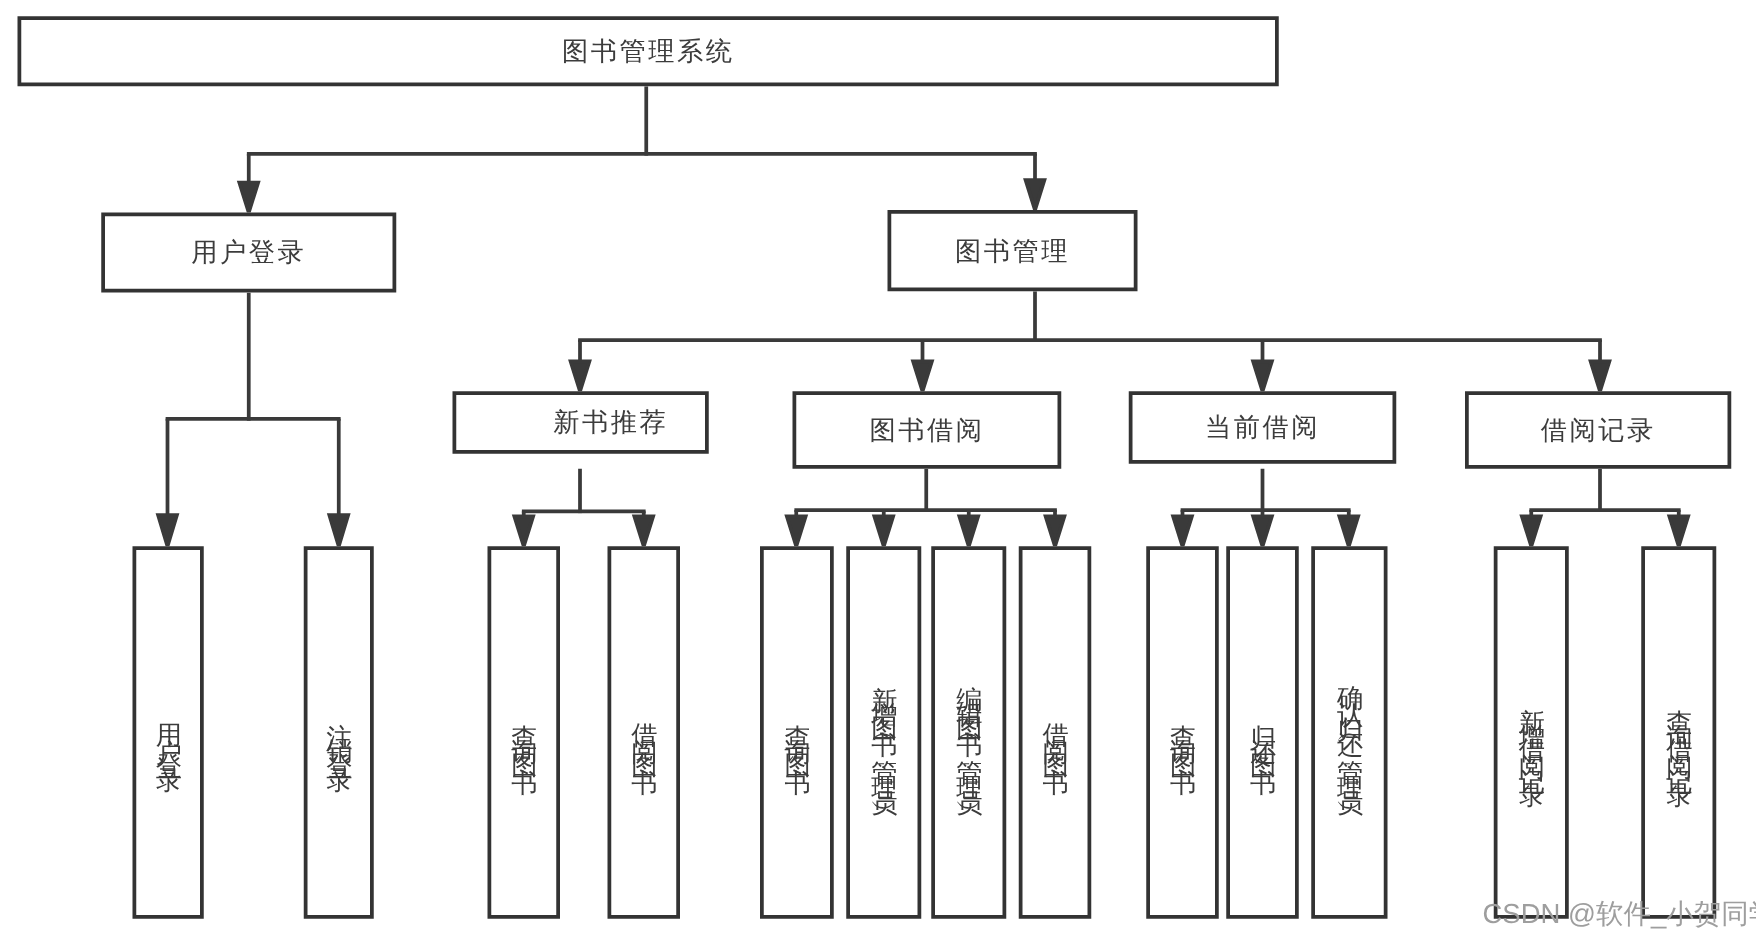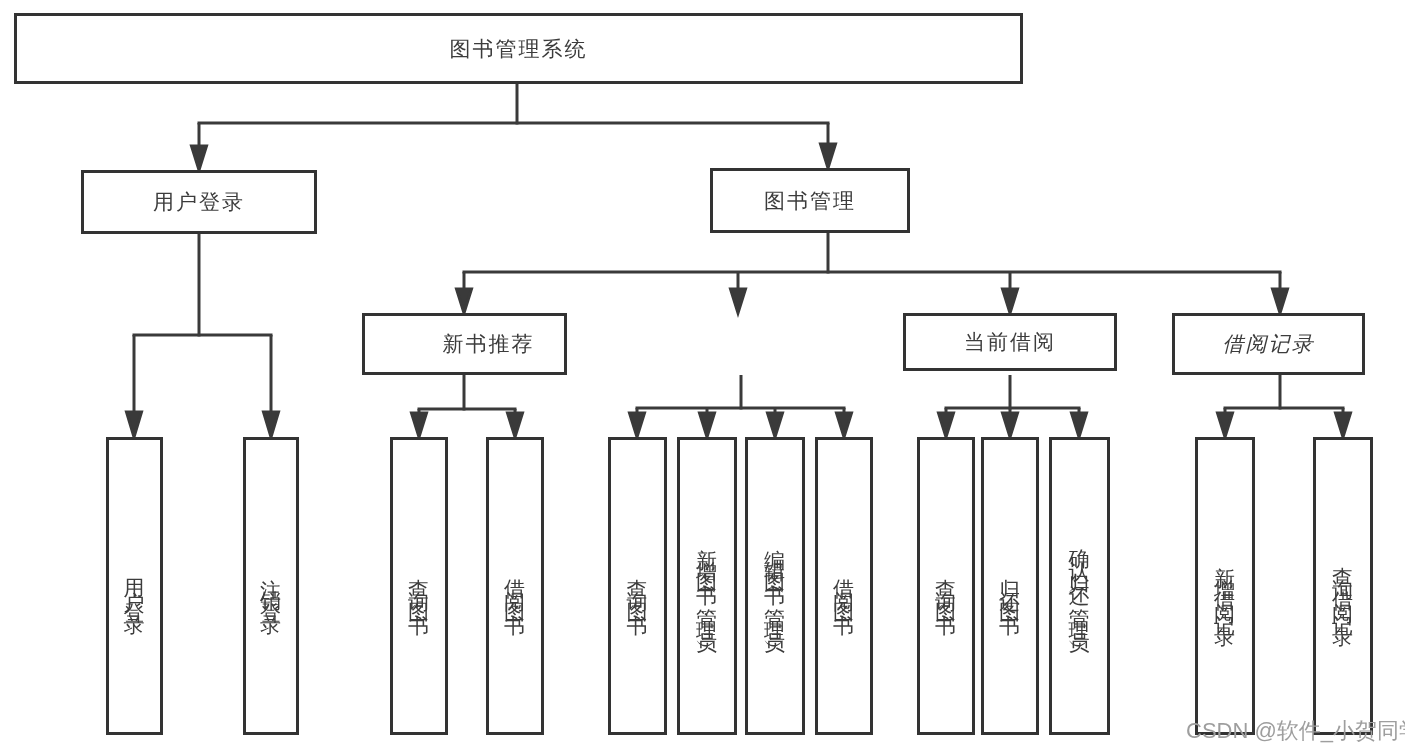--- a/index.html
+++ b/index.html
@@ -114,28 +114,29 @@
 
       <line x1="1280" y1="375" x2="1280" y2="409.5"></line>
       <line x1="1223.5" y1="408" x2="1344.5" y2="408"></line>
       <line x1="1225" y1="408" x2="1225" y2="416"></line>
       <polygon points="1217.5,413 1232.5,413 1225,437"></polygon>
       <line x1="1343" y1="408" x2="1343" y2="416"></line>
       <polygon points="1335.5,413 1350.5,413 1343,437"></polygon>
     </g>
   </svg>
 
-  <div class="node h" style="left:14px; top:13px; width:1009px; height:71px;">图书管理系统</div>
+  <div class="node h" style="left:14px; top:13px; width:1009px; height:56px;">图书管理系统</div>
 
   <div class="node h" style="left:81px; top:170px; width:236px; height:64px;">用户登录</div>
   <div class="node h" style="left:710px; top:168px; width:200px; height:65px;">图书管理</div>
 
-  <div class="node h" style="left:362px; top:313px; width:205px; height:62px;padding-left:48px;">新书推荐</div>
+  <div class="node h" style="left:362px; top:313px; width:205px; height:50px;padding-left:48px;">新书推荐</div>
+  <div class="node h" style="left:634px; top:313px; width:215px; height:62px;">图书借阅</div>
   <div class="node h" style="left:903px; top:313px; width:214px; height:58px;">当前借阅</div>
-  <div class="node h" style="left:1172px; top:313px; width:193px; height:62px;font-style:italic;">借阅记录</div>
+  <div class="node h" style="left:1172px; top:313px; width:213px; height:62px;">借阅记录</div>
 
   <div class="node leaf" style="left:106px; top:437px; width:57px; height:298px;">
     <span class="vtext">用户登录</span>
   </div>
   <div class="node leaf" style="left:243px; top:437px; width:56px; height:298px;">
     <span class="vtext">注销登录</span>
   </div>
 
   <div class="node leaf" style="left:390px; top:437px; width:58px; height:298px;">
     <span class="vtext">查询图书</span>

